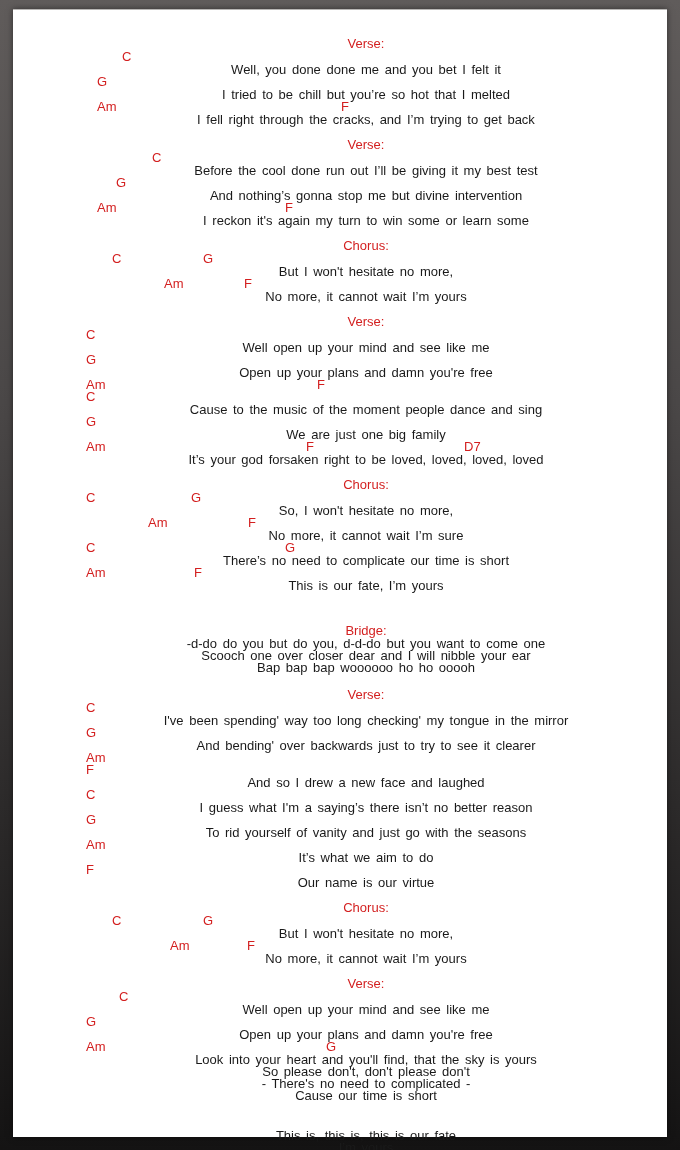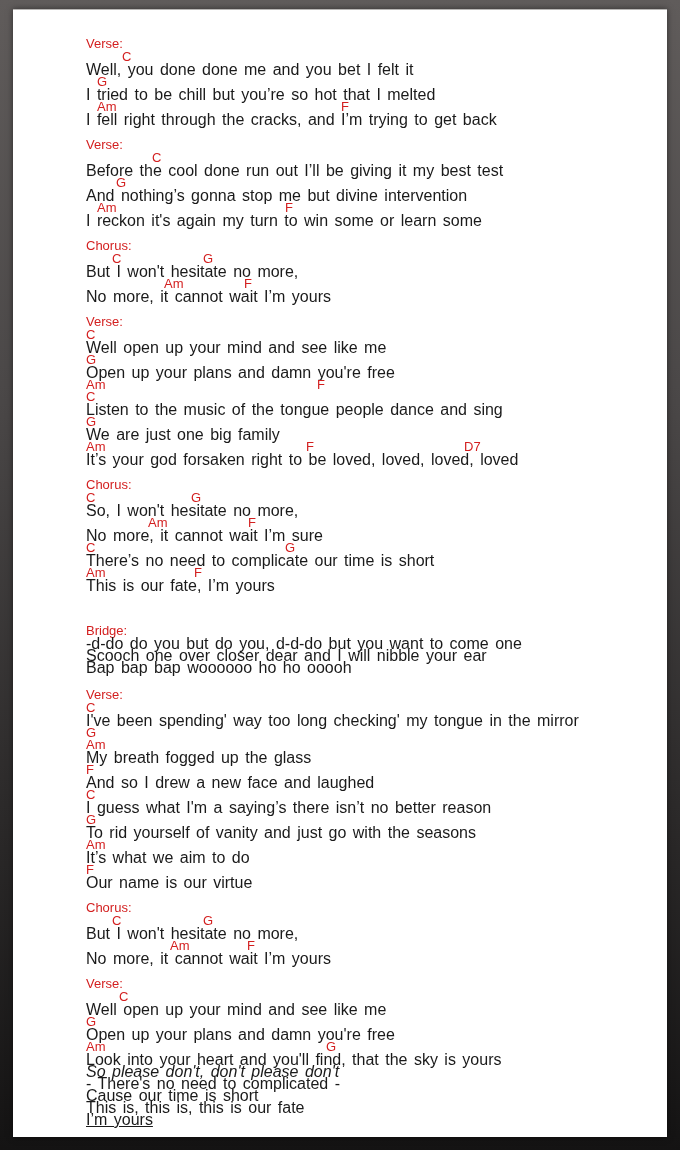--- a/index.html
+++ b/index.html
@@ -5,28 +5,29 @@
   html, body { margin:0; padding:0; }
   body {
     width:680px; height:1150px; overflow:hidden; position:relative;
     background: linear-gradient(180deg, #605c5b 0%, #4a4747 35%, #2c2a2a 70%, #141313 100%);
     font-family: "Liberation Sans", sans-serif;
   }
   .paper {
     position:absolute; left:13px; top:9px; width:654px; height:1127px;
     background:#ffffff; border-top:1px solid #b8b6b4;
     box-shadow: 0 0 6px rgba(0,0,0,0.5);
+    text-align: center;
   }
   .content { position:absolute; left:73px; top:27px; width:560px; }
   .section { margin:0; }
   .label { color:#d31f1f; font-size:13px; line-height:14px; height:14px; }
   .line { position:relative; }
   .chords { position:relative; height:12px; color:#d31f1f; font-size:13px; line-height:12px; }
   .chords span { position:absolute; top:0; }
-  .lyric { color:#1a1a1a; font-size:16px; line-height:13px; height:13px; word-spacing:2px; white-space:nowrap; }
+  .lyric { color:#1a1a1a; font-size:13px; line-height:13px; height:13px; word-spacing:2px; white-space:nowrap; }
   .plain .lyric { line-height:12px; height:12px; }
 </style>
 </head>
 <body>
 
 <div class="paper">
   <div class="content" id="song">
       <div class="section" style="margin-bottom: 12px;">
         <div class="label">Verse:</div>
         <div class="line">
@@ -105,21 +106,21 @@
         <div class="line">
           <div class="chords">
             <span style="left: 0px;">Am</span>
             <span style="left: 231px;">F</span>
           </div>
         </div>
         <div class="line">
           <div class="chords">
             <span style="left: 0px;">C</span>
           </div>
-          <div class="lyric">Listen to the music of the tongue people dance and sing</div>
+          <div class="lyric">Cause to the music of the moment people dance and sing</div>
         </div>
         <div class="line">
           <div class="chords">
             <span style="left: 0px;">G</span>
           </div>
           <div class="lyric">We are just one big family</div>
         </div>
         <div class="line">
           <div class="chords">
             <span style="left: 0px;">Am</span>
@@ -177,26 +178,26 @@
         <div class="line">
           <div class="chords">
             <span style="left: 0px;">C</span>
           </div>
           <div class="lyric">I've been spending' way too long checking' my tongue in the mirror</div>
         </div>
         <div class="line">
           <div class="chords">
             <span style="left: 0px;">G</span>
           </div>
-        </div>
-        <div class="line">
-          <div class="chords">
-            <span style="left: 0px;">Am</span>
-          </div>
-          <div class="lyric">My breath fogged up the glass</div>
+          <div class="lyric">And bending' over backwards just to try to see it clearer</div>
+        </div>
+        <div class="line">
+          <div class="chords">
+            <span style="left: 0px;">Am</span>
+          </div>
         </div>
         <div class="line">
           <div class="chords">
             <span style="left: 0px;">F</span>
           </div>
           <div class="lyric">And so I drew a new face and laughed</div>
         </div>
         <div class="line">
           <div class="chords">
             <span style="left: 0px;">C</span>
@@ -254,29 +255,29 @@
           <div class="lyric">Open up your plans and damn you're free</div>
         </div>
         <div class="line">
           <div class="chords">
             <span style="left: 0px;">Am</span>
             <span style="left: 240px;">G</span>
           </div>
           <div class="lyric">Look into your heart and you'll find, that the sky is yours</div>
         </div>
         <div class="line">
-          <div class="lyric" style="line-height: 12px; height: 12px; font-style: italic;">So please don't, don't please don't</div>
+          <div class="lyric" style="line-height: 12px; height: 12px;">So please don't, don't please don't</div>
         </div>
         <div class="line">
           <div class="lyric" style="line-height: 12px; height: 12px;">- There's no need to complicated -</div>
         </div>
         <div class="line">
           <div class="lyric" style="line-height: 12px; height: 12px;">Cause our time is short</div>
         </div>
         <div class="line">
-          <div class="lyric" style="line-height: 12px; height: 12px;">This is, this is, this is our fate</div>
+          <div class="lyric" style="line-height: 12px; height: 12px; margin-top: 28px;">This is, this is, this is our fate</div>
         </div>
         <div class="line">
           <div class="lyric" style="line-height: 12px; height: 12px; text-decoration: underline;">I’m yours</div>
         </div>
       </div>
     </div>
 </div>
 
 </body></html>

